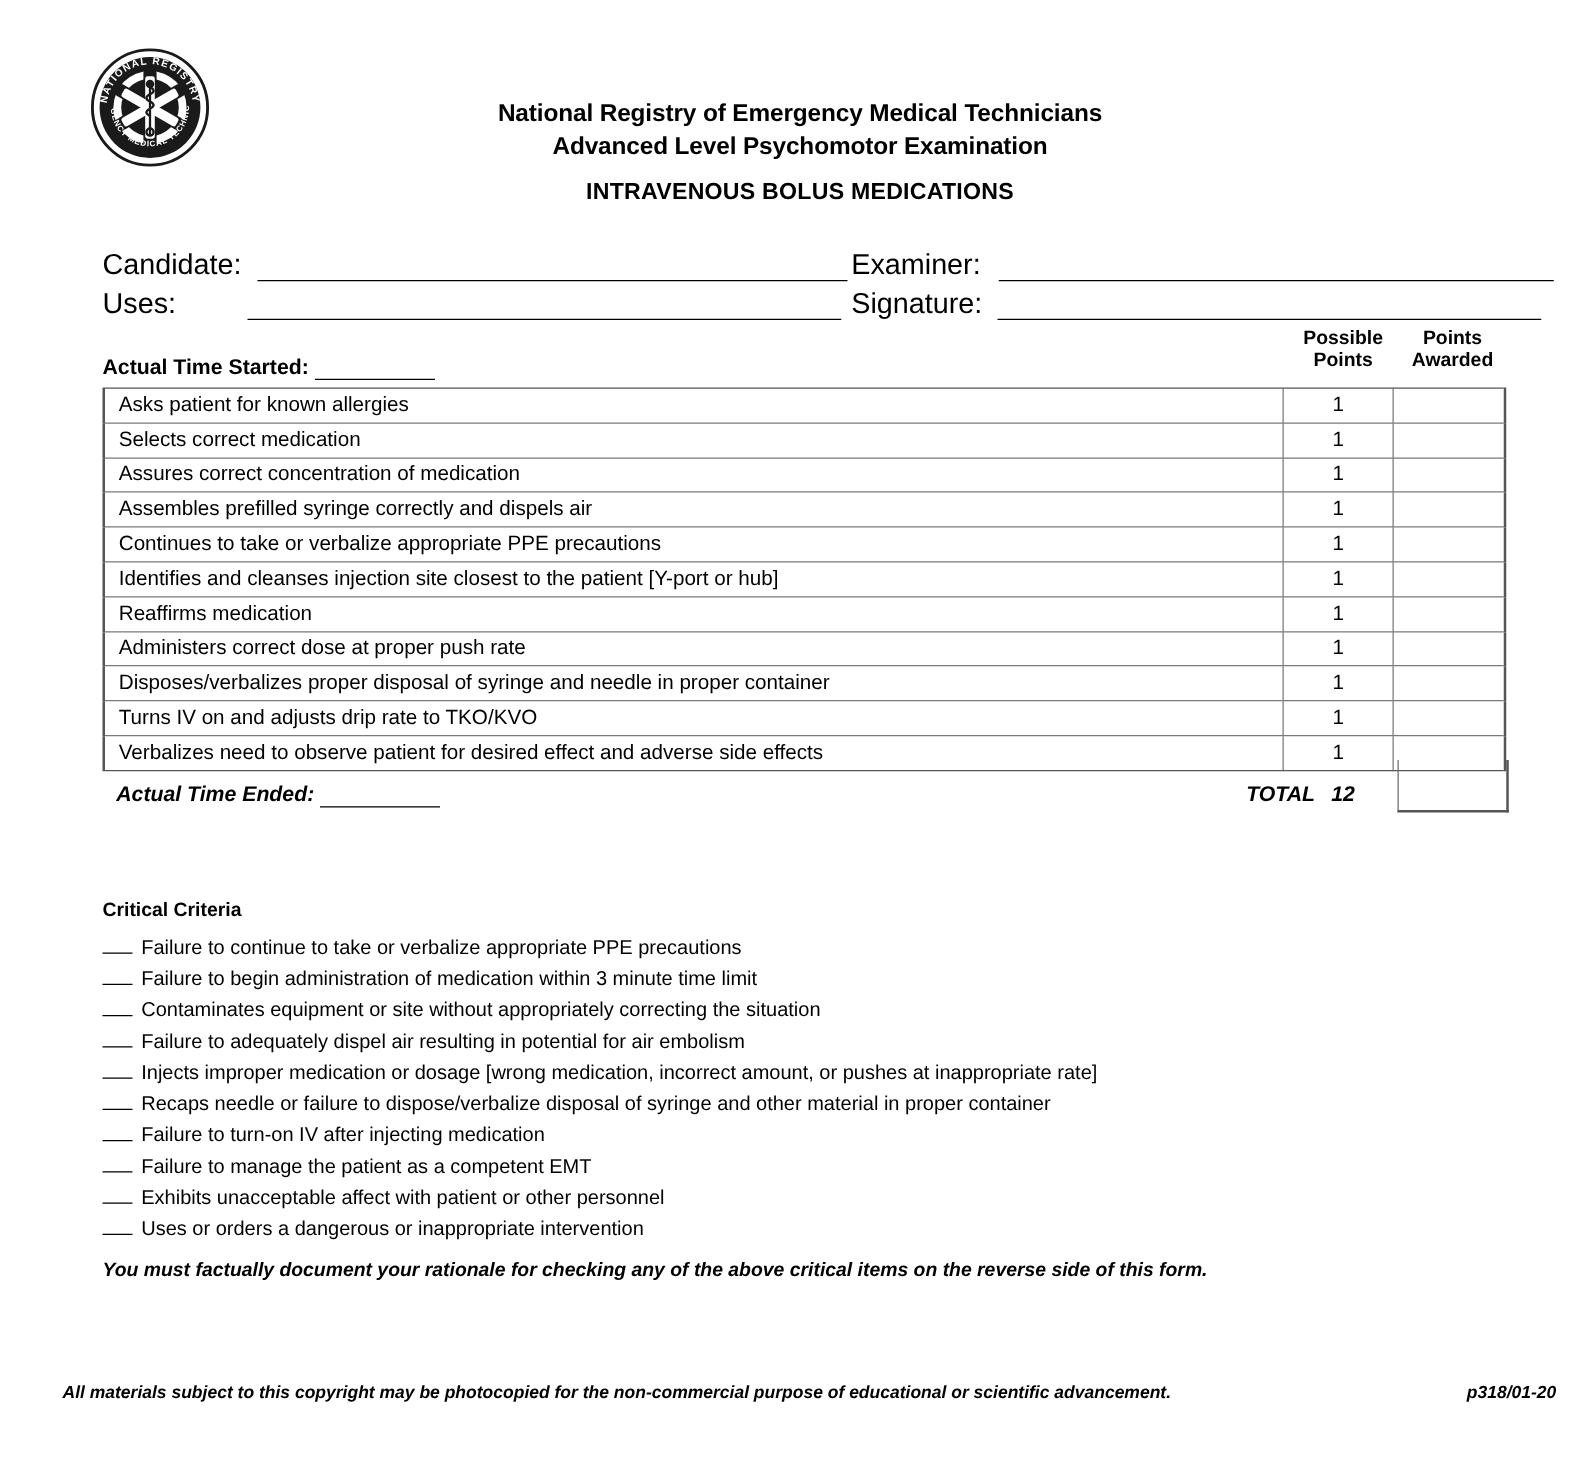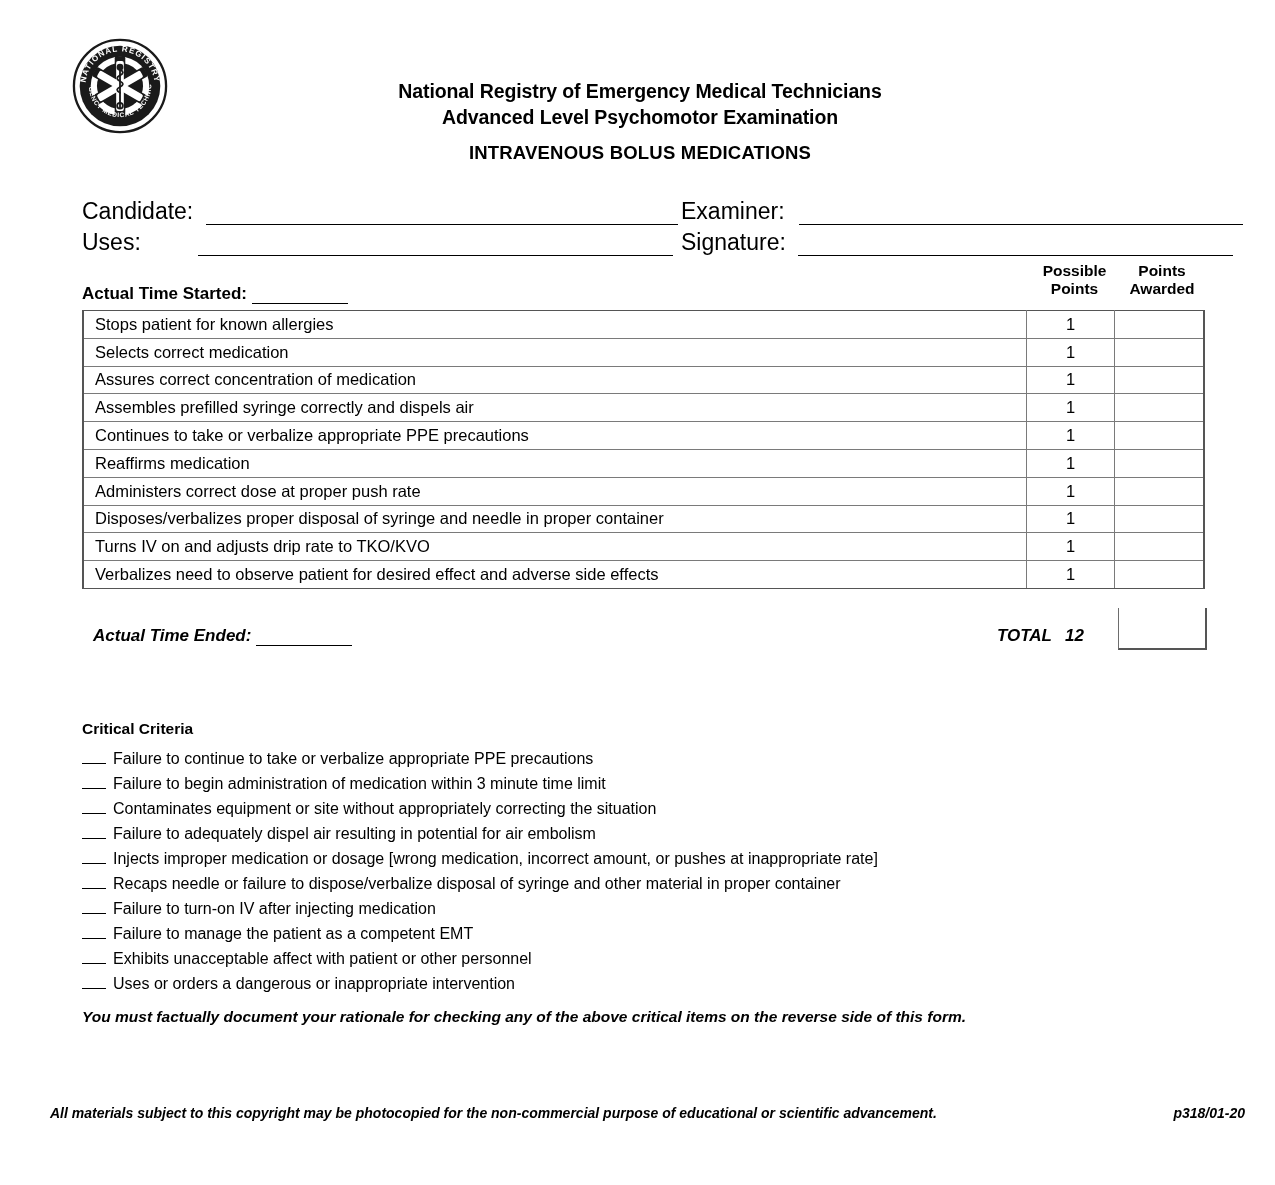--- a/index.html
+++ b/index.html
@@ -308,41 +308,46 @@
   <div>Awarded</div>
 </div>
 
 <div id="time-started">
   <span>Actual Time Started:</span><span class="blank"></span>
 </div>
 
 <table id="skills-table">
   <tbody>
       <tr>
-        <td class="c-task">Stops patient for known allergies</td>
+        <td class="c-task">Asks patient for known allergies</td>
         <td class="c-possible">1</td>
         <td class="c-awarded"></td>
       </tr>
       <tr>
         <td class="c-task">Selects correct medication</td>
         <td class="c-possible">1</td>
         <td class="c-awarded"></td>
       </tr>
       <tr>
         <td class="c-task">Assures correct concentration of medication</td>
         <td class="c-possible">1</td>
         <td class="c-awarded"></td>
       </tr>
       <tr>
         <td class="c-task">Assembles prefilled syringe correctly and dispels air</td>
         <td class="c-possible">1</td>
         <td class="c-awarded"></td>
       </tr>
       <tr>
         <td class="c-task">Continues to take or verbalize appropriate PPE precautions</td>
+        <td class="c-possible">1</td>
+        <td class="c-awarded"></td>
+      </tr>
+      <tr>
+        <td class="c-task">Identifies and cleanses injection site closest to the patient [Y-port or hub]</td>
         <td class="c-possible">1</td>
         <td class="c-awarded"></td>
       </tr>
       <tr>
         <td class="c-task">Reaffirms medication</td>
         <td class="c-possible">1</td>
         <td class="c-awarded"></td>
       </tr>
       <tr>
         <td class="c-task">Administers correct dose at proper push rate</td>

